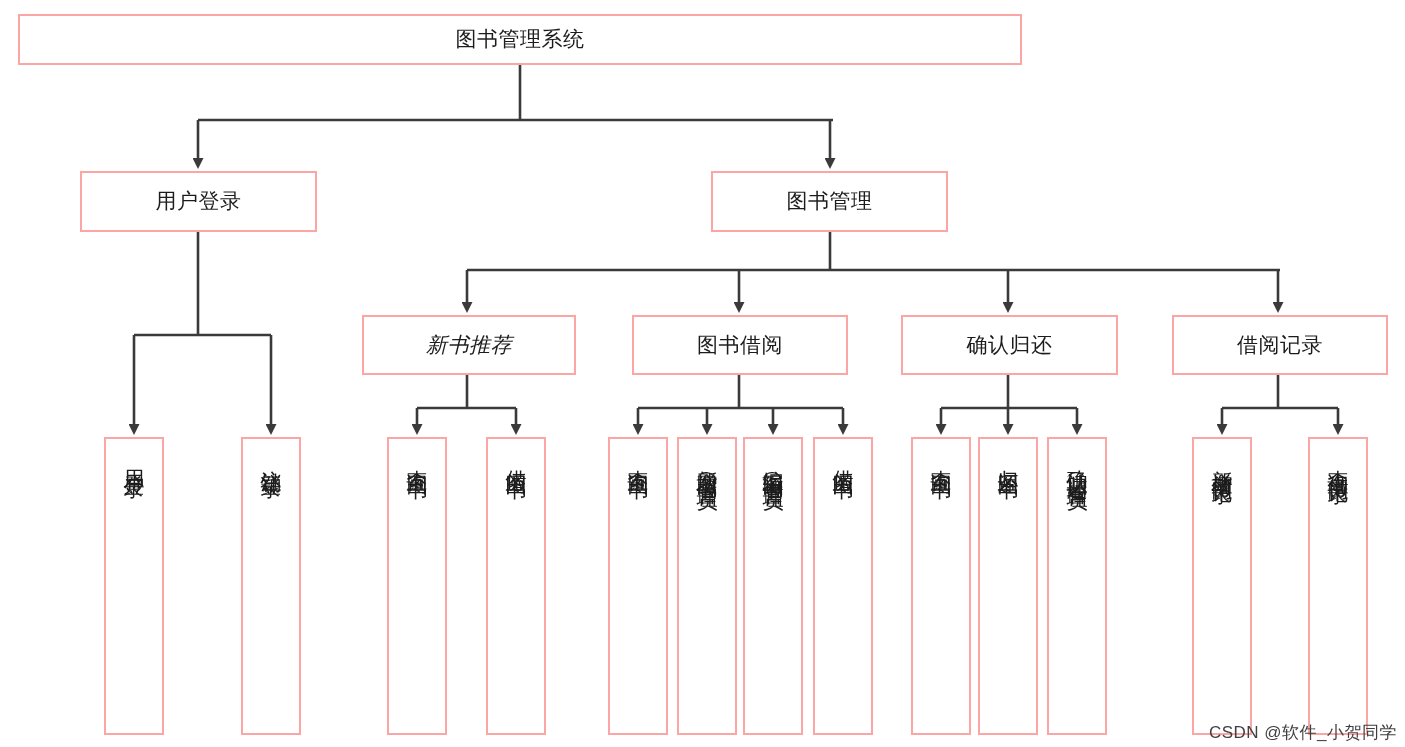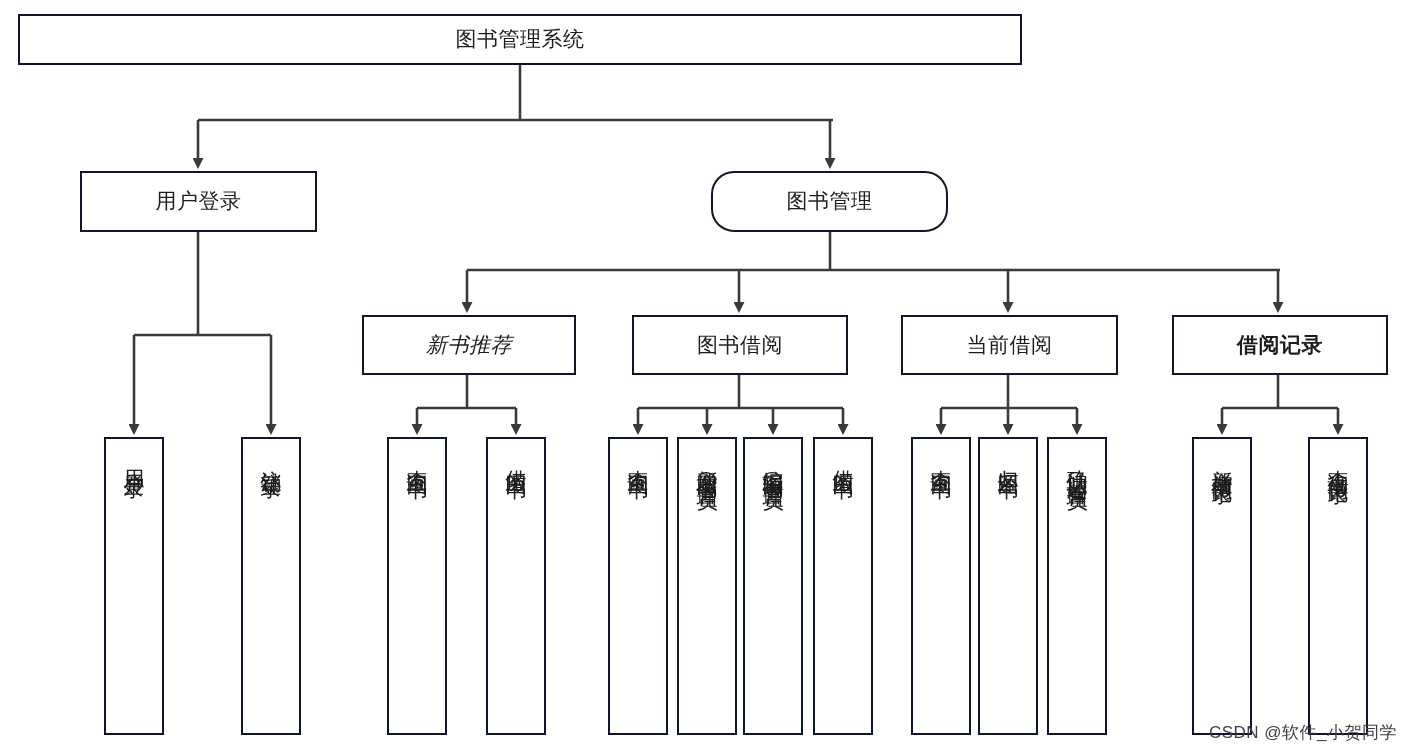--- a/index.html
+++ b/index.html
@@ -21,21 +21,21 @@
     position: absolute;
     left: 0;
     top: 0;
     width: 1405px;
     height: 747px;
   }
   .node {
     position: absolute;
     box-sizing: border-box;
     background: #ffffff;
-    border: 2px solid #0f172a;
+    border: 2px solid #fca5a5;
     display: flex;
     align-items: center;
     justify-content: center;
     color: #1c1c1c;
   }
   .node-label {
     font-size: 21px;
     line-height: 1.18;
     letter-spacing: 0.5px;
     white-space: nowrap;
@@ -122,37 +122,37 @@
   </svg>
 
   <div class="node" style="left:18px; top:14px; width:1004px; height:51px;">
     <span class="node-label">图书管理系统</span>
   </div>
 
   <div class="node" style="left:80px; top:171px; width:237px; height:61px;">
     <span class="node-label">用户登录</span>
   </div>
 
-  <div class="node" style="left:711px; top:171px; width:237px; height:61px;border-radius:23px;">
+  <div class="node" style="left:711px; top:171px; width:237px; height:61px;">
     <span class="node-label">图书管理</span>
   </div>
 
   <div class="node" style="left:362px; top:315px; width:214px; height:60px;font-style:italic;">
     <span class="node-label">新书推荐</span>
   </div>
 
   <div class="node" style="left:632px; top:315px; width:216px; height:60px;">
     <span class="node-label">图书借阅</span>
   </div>
 
   <div class="node" style="left:901px; top:315px; width:217px; height:60px;">
-    <span class="node-label">当前借阅</span>
-  </div>
-
-  <div class="node" style="left:1172px; top:315px; width:216px; height:60px;font-weight:bold;">
+    <span class="node-label">确认归还</span>
+  </div>
+
+  <div class="node" style="left:1172px; top:315px; width:216px; height:60px;">
     <span class="node-label">借阅记录</span>
   </div>
 
   <div class="node leaf" style="left:104px; top:437px; width:60px; height:298px;">
     <span class="node-label">用户登录</span>
   </div>
 
   <div class="node leaf" style="left:241px; top:437px; width:60px; height:298px;">
     <span class="node-label">注销登录</span>
   </div>

